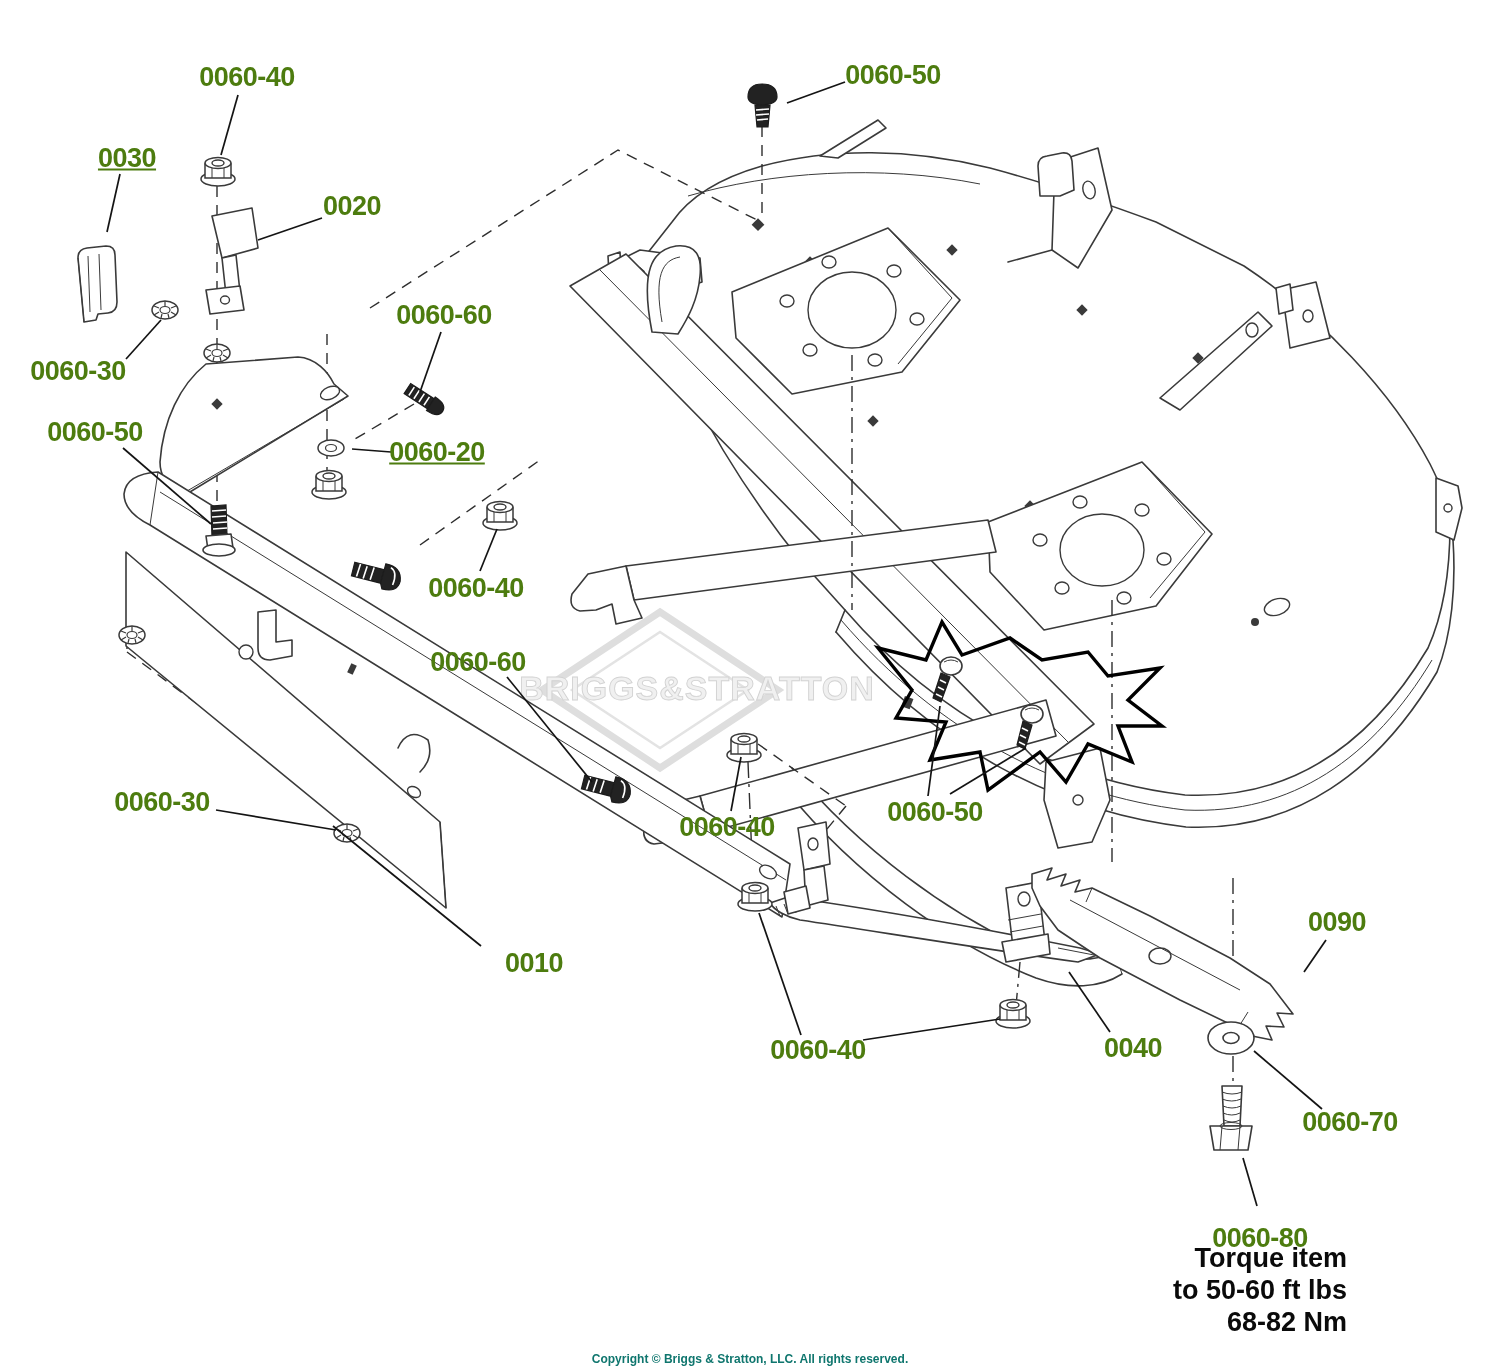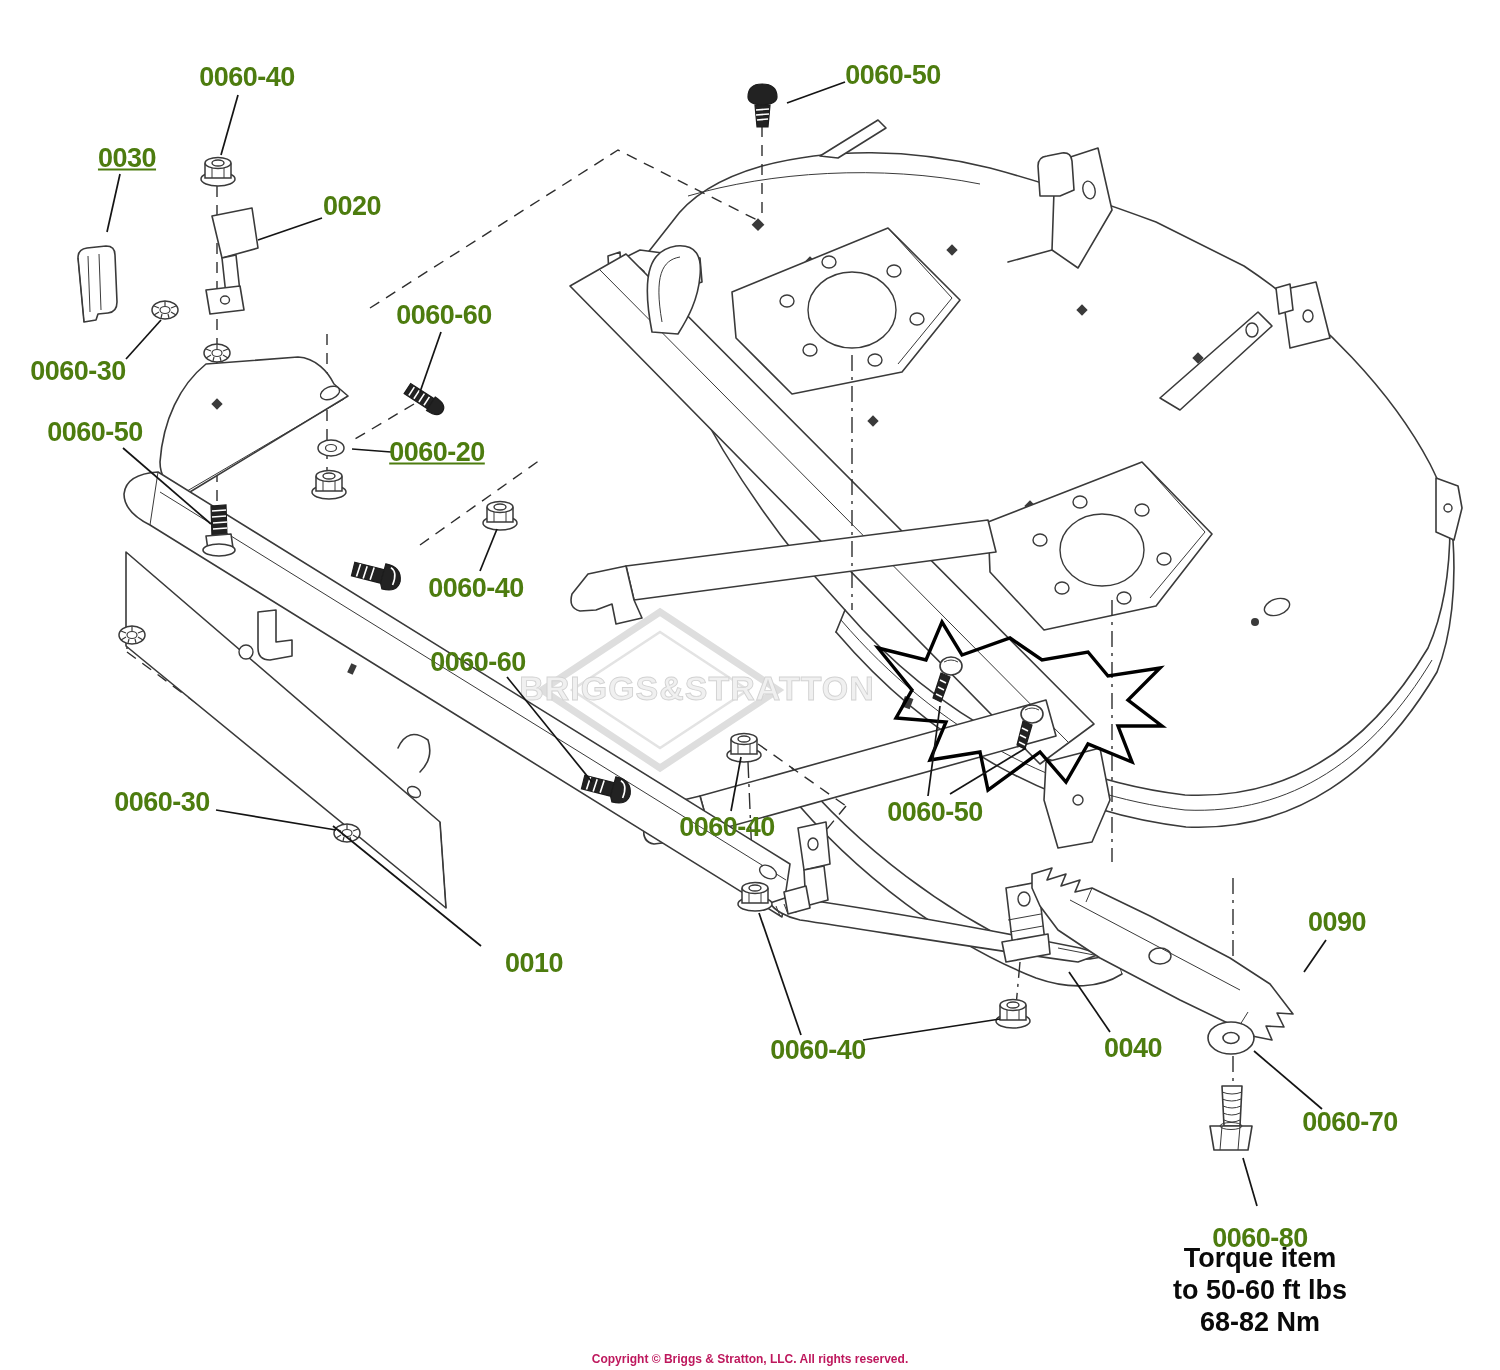--- a/index.html
+++ b/index.html
@@ -1,24 +1,24 @@
 <!DOCTYPE html>
 <html><head>
 <meta charset="utf-8">
 <style>
   html,body{margin:0;padding:0;background:#fff;}
   #stage{position:relative;width:1500px;height:1370px;background:#fff;overflow:hidden;
          font-family:"Liberation Sans",sans-serif;}
   svg{position:absolute;left:0;top:0;}
   .part-label{position:absolute;transform:translate(-50%,-50%);
     font:700 27px "Liberation Sans",sans-serif;letter-spacing:-0.5px;color:#4d7c0f;white-space:nowrap;}
-  #torque-note{position:absolute;transform:translate(-50%,0);text-align:center;
+  #torque-note{position:absolute;transform:translate(-50%,0);text-align:right;
     font:700 27px "Liberation Sans",sans-serif;color:#0a0a0a;line-height:32px;white-space:nowrap;}
   #footer-copyright{position:absolute;transform:translate(-50%,0);
-    font:700 12px "Liberation Sans",sans-serif;color:#be185d;white-space:nowrap;}
+    font:700 12px "Liberation Sans",sans-serif;color:#0f766e;white-space:nowrap;}
   .ln{stroke:#3a3a3a;stroke-width:1.6;fill:none;stroke-linejoin:round;stroke-linecap:round;}
   .fw{stroke:#3a3a3a;stroke-width:1.6;fill:#ffffff;stroke-linejoin:round;}
   .thin{stroke:#3a3a3a;stroke-width:1;fill:none;}
   .dk{stroke:#1c1c1c;stroke-width:1.2;fill:#222;}
   .wrib{stroke:#fff;stroke-width:1.6;fill:none;}
   .dash{stroke:#2e2e2e;stroke-width:1.4;fill:none;stroke-dasharray:11 8;}
   .dashdot{stroke:#2e2e2e;stroke-width:1.4;fill:none;stroke-dasharray:16 6 3 6;}
   .leader{stroke:#141414;stroke-width:1.7;}
   .star{stroke:#000;stroke-width:3.4;fill:none;stroke-linejoin:miter;}
   .hole{stroke:#3a3a3a;stroke-width:1.4;fill:#fff;}

